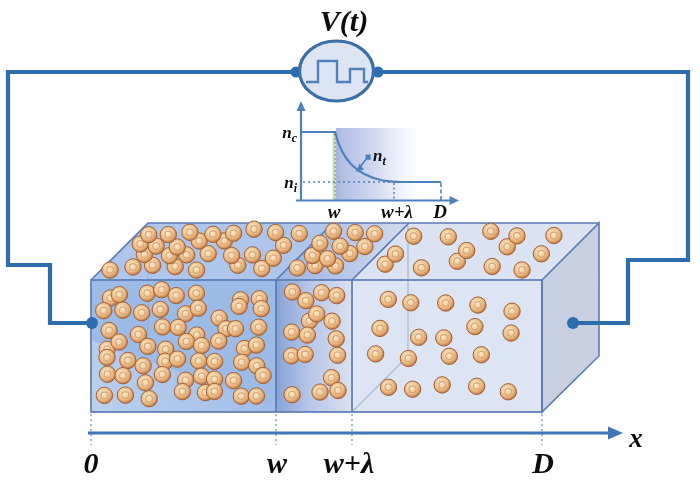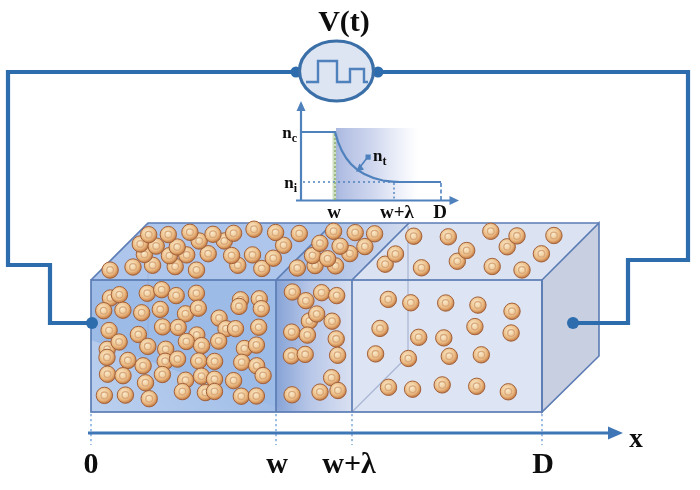--- a/index.html
+++ b/index.html
@@ -1,16 +1,16 @@
 <!DOCTYPE html>
 <html><head>
 <meta charset="utf-8">
 <style>
   html,body{margin:0;padding:0;background:#ffffff;}
-  .stage{width:700px;height:490px;position:relative;background:#ffffff;overflow:hidden;}
+  .stage{width:700px;height:490px;position:relative;background:#ffffff;overflow:hidden;font-style:italic;}
   svg{display:block;}
   svg text{font-family:"Liberation Serif","DejaVu Serif",serif;font-weight:bold;fill:#0d0d0d;}
   .src-label{font-size:30px;}
   .inset-ylab{font-size:17px;}
   .inset-sub{font-size:12px;}
   .inset-tick{font-size:19px;}
   .axis-tick{font-size:30px;}
   .axis-x{font-size:27px;}
 </style>
 </head>

